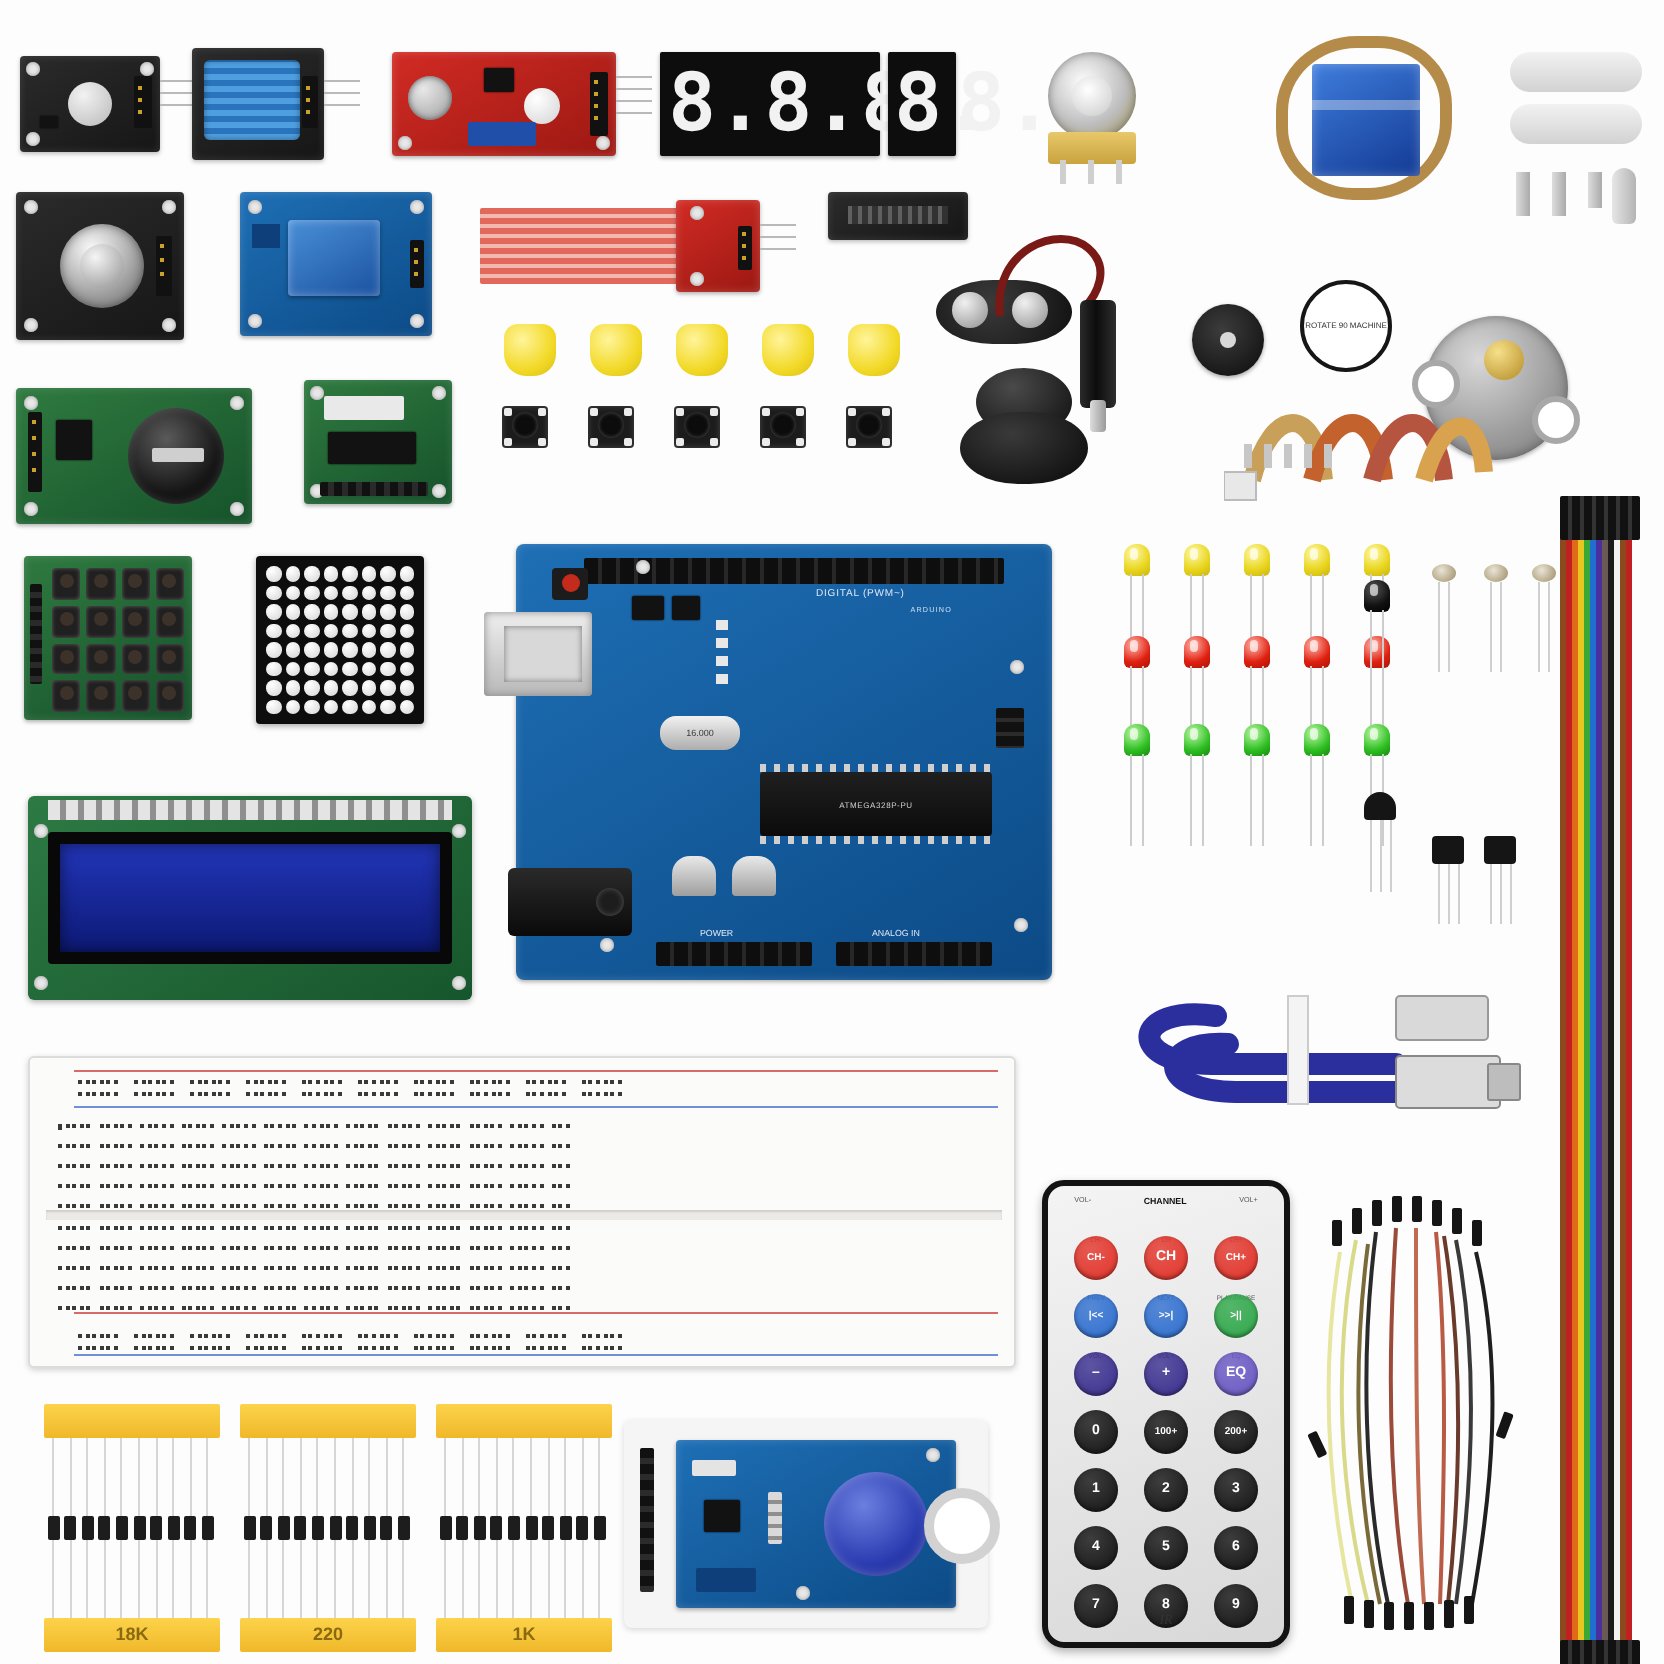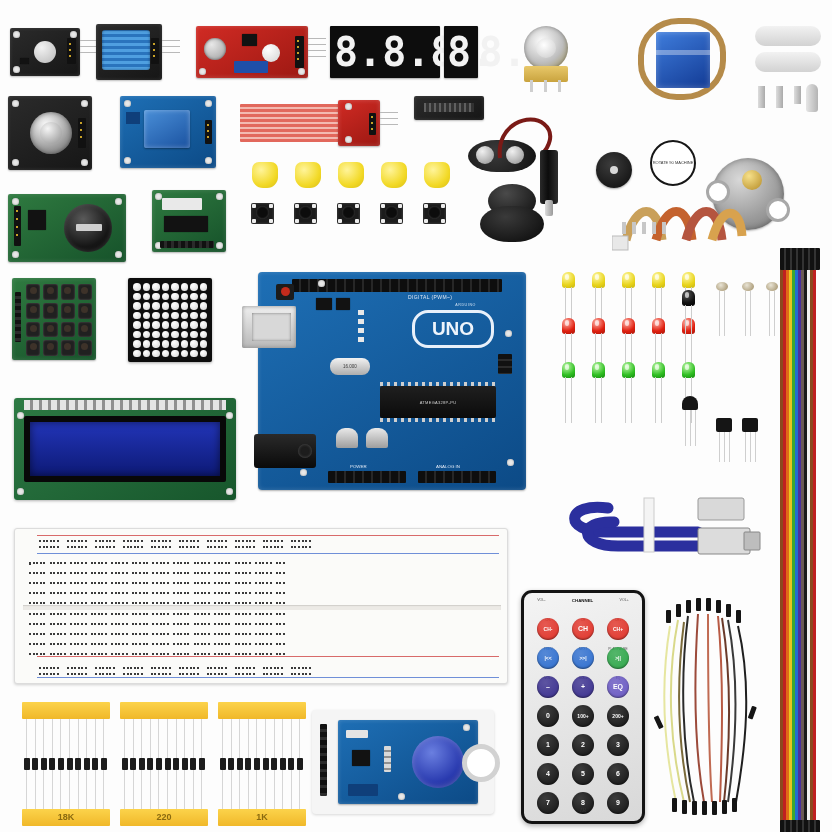--- a/index.html
+++ b/index.html
@@ -469,23 +469,20 @@
     </div>
   </div>
   <style>.dm{border-radius:50%;background:radial-gradient(circle at 35% 30%,#fff,#d5d5d5);}</style>
 
   <div class="it pcb-blue" style="left:258px;top:272px;width:268px;height:218px;border-radius:4px;">
 
     <div style="position:absolute;left:34px;top:7px;width:210px;height:13px;
       background:repeating-linear-gradient(90deg,#0e0e0e 0 7px,#272727 7px 9px);border-radius:1px;"></div>
     <div style="position:absolute;left:150px;top:22px;font-size:5px;color:#dfe8f5;letter-spacing:.4px;">DIGITAL (PWM~)</div>
 
-    <div style="position:absolute;right:32px;top:38px;width:76px;height:32px;border:3px solid #e8f0fa;
-      border-radius:16px;display:flex;align-items:center;justify-content:center;
-      font-size:19px;font-weight:bold;color:#eef4fb;font-family:'Liberation Sans',sans-serif;">UNO</div>
     <div style="position:absolute;right:50px;top:31px;font-size:3.6px;color:#cfe0f2;letter-spacing:.6px;">ARDUINO</div>
 
     <div style="position:absolute;left:18px;top:12px;width:18px;height:16px;background:#1c1c1c;border-radius:2px;">
       <div style="position:absolute;left:5px;top:3px;width:9px;height:9px;border-radius:50%;background:#c42b1c;"></div>
     </div>
 
     <div style="position:absolute;left:-16px;top:34px;width:54px;height:42px;
       background:linear-gradient(180deg,#efefef,#b8b8b8);border-radius:2px;
       box-shadow:inset 0 0 4px #888;">
       <div style="position:absolute;left:10px;top:7px;right:5px;bottom:7px;background:#d8d8d8;box-shadow:inset 0 0 3px #777;"></div>

